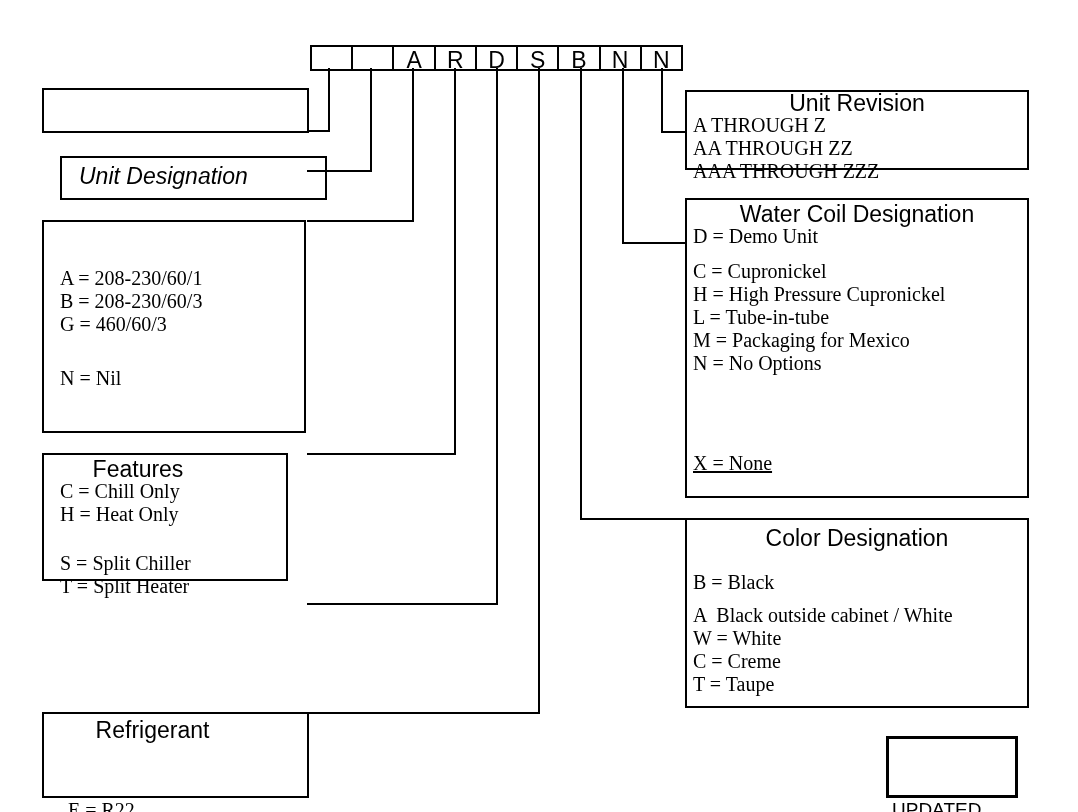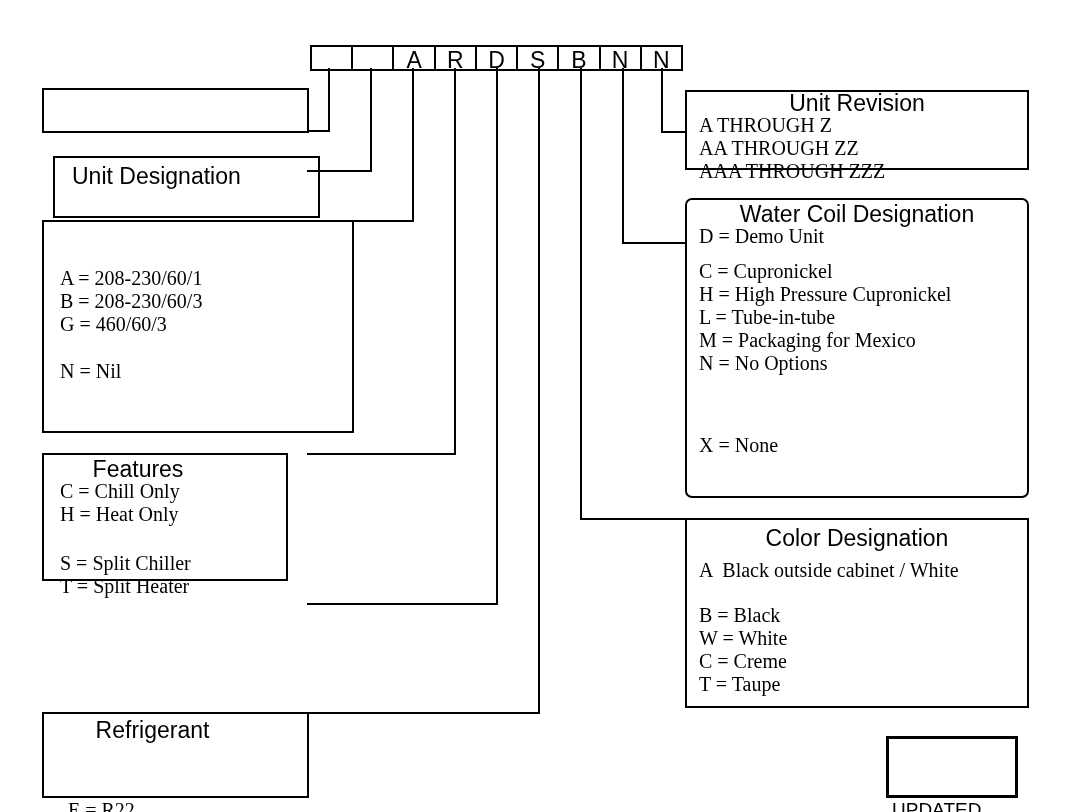--- a/index.html
+++ b/index.html
@@ -51,39 +51,39 @@
   .title.centered { text-align: center; }
   .title.shifted { text-align: center; padding-right: 54px; }
   .title.leftpad { padding-left: 17px; }
   .item {
     font-family: "Liberation Serif", serif;
     font-size: 20px;
     line-height: 23px;
     white-space: pre;
   }
   .items-left  .item { padding-left: 16px; }
-  .items-right .item { padding-left: 12px; }
+  .items-right .item { padding-left: 6px; }
   
   .box-unit-designation .title { padding-top: 7px; }
   .box-power       { padding-top: 45px; }
   .box-features    { padding-top: 3px; }
   .box-features    .item-gap  { margin-top: 26px; }
   .box-controls    { padding-top: 6px; }
   .box-controls .secondary {
     position: absolute; left: 187px; top: 32px;
     font-family: "Liberation Serif", serif;
     font-size: 20px; line-height: 25px; white-space: pre;
   }
   .box-refrigerant { padding-top: 5px; }
   .box-refrigerant .item-gap { margin-top: 58px; }
-  .box-power .item-gap { margin-top: 24px; }
+  .box-power .item-gap { margin-top: 31px; }
   .box-unit-revision { padding-top: 0; }
-  .box-water-coil  { padding-top: 3px; border-radius: 7px; }
+  .box-water-coil  { padding-top: 3px; }
   .box-water-coil  .item-first { margin-top: 12px; }
-  .box-water-coil  .item-gap   { margin-top: 59px; }
+  .box-water-coil  .item-gap   { margin-top: 77px; text-decoration: underline; }
   .box-color       { padding-top: 7px; }
   .box-color .item-first { margin-top: 10px; }
   .box-color .item-gap   { margin-top: 22px; }
   
   .box-updated {
     border-width: 3px;
     font-family: "Liberation Sans", sans-serif;
     font-size: 19px;
     line-height: 28px;
     padding: 1px 0 0 3px;
@@ -122,25 +122,25 @@
   <div class="line h" style="left:307px; top:220px; width:107px;"></div>
   <div class="line h" style="left:307px; top:453px; width:149px;"></div>
   <div class="line h" style="left:307px; top:603px; width:191px;"></div>
   <div class="line h" style="left:307px; top:712px; width:233px;"></div>
   <div class="line h" style="left:580px; top:518px; width:106px;"></div>
   <div class="line h" style="left:622px; top:242px; width:64px;"></div>
   <div class="line h" style="left:661px; top:131px; width:25px;"></div>
 
   <div class="box" style="left:42px; top:88px; width:267px; height:45px;"></div>
 
-  <div class="box box-unit-designation" style="left:53px; top:156px; width:267px; height:62px;">
+  <div class="box box-unit-designation" style="left:60px; top:156px; width:267px; height:44px;font-style:italic;">
     <div class="title leftpad">Unit Designation</div>
   </div>
 
-  <div class="box box-power items-left" style="left:42px; top:220px; width:312px; height:213px;">
+  <div class="box box-power items-left" style="left:42px; top:220px; width:264px; height:213px;">
     <div class="item">A = 208-230/60/1</div>
     <div class="item">B = 208-230/60/3</div>
     <div class="item">G = 460/60/3</div>
     <div class="item item-gap">N = Nil</div>
   </div>
 
   <div class="box box-features items-left" style="left:42px; top:453px; width:246px; height:128px;">
     <div class="title shifted">Features</div>
     <div class="item">C = Chill Only</div>
     <div class="item">H = Heat Only</div>
@@ -167,22 +167,22 @@
     <div class="item item-first">C = Cupronickel</div>
     <div class="item">H = High Pressure Cupronickel</div>
     <div class="item">L = Tube-in-tube</div>
     <div class="item">M = Packaging for Mexico</div>
     <div class="item">N = No Options</div>
     <div class="item item-gap">X = None</div>
   </div>
 
   <div class="box box-color items-right" style="left:685px; top:518px; width:344px; height:190px;">
     <div class="title centered">Color Designation</div>
+    <div class="item item-gap">B = Black</div>
     <div class="item item-first">A  Black outside cabinet / White</div>
-    <div class="item item-gap">B = Black</div>
     <div class="item">W = White</div>
     <div class="item">C = Creme</div>
     <div class="item">T = Taupe</div>
   </div>
 
   <div class="box box-updated" style="left:886px; top:736px; width:132px; height:62px;">
     <div>UPDATED</div>
     
   </div>
 

